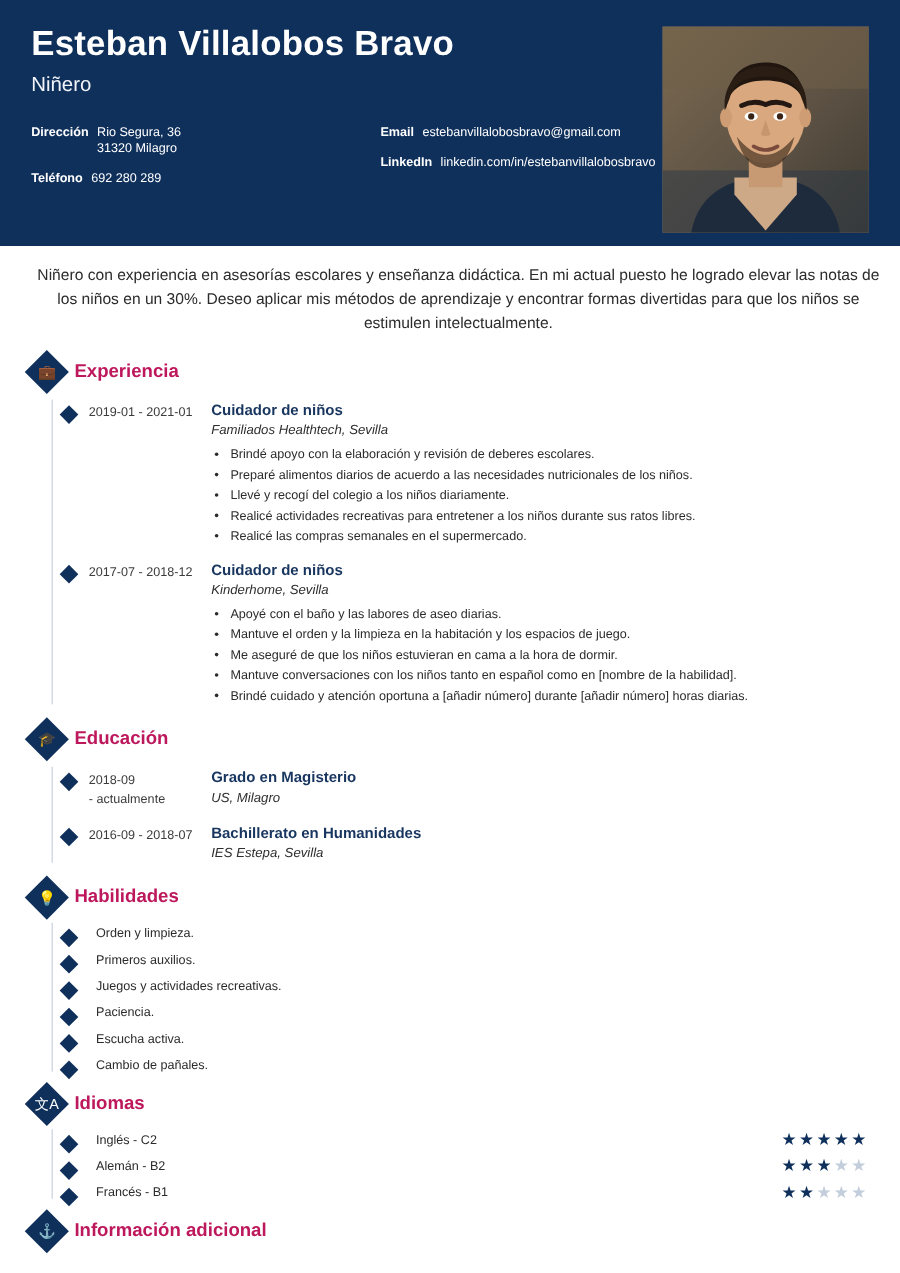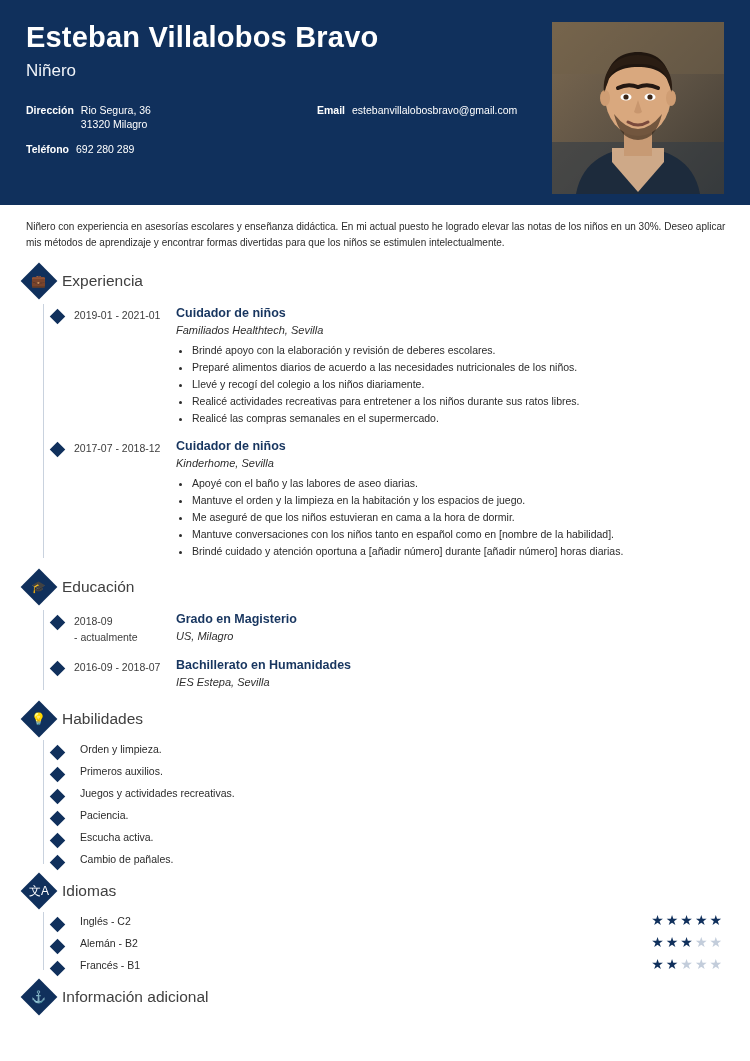--- a/index.html
+++ b/index.html
@@ -67,37 +67,38 @@
     width: 172px;
     height: 172px;
     overflow: hidden;
     background: #6b6258;
   }
   .photo svg { display: block; }
 
   
   .summary {
     padding: 14px 12px 10px 26px;
-    font-size: 10px;
+    font-size: 13px;
     line-height: 1.55;
     color: #2b2b2b;
+    text-align: center;
   }
 
   
   .section { padding: 0 26px; position: relative; }
   .sec-head {
     display: flex;
     align-items: center;
     gap: 10px;
     margin: 8px 0 6px 0;
   }
   .sec-title {
-    color: #404040;
+    color: #be185d;
     font-size: 15.5px;
-    font-weight: normal;
+    font-weight: bold;
   }
   .diamond-icon {
     width: 26px; height: 26px;
     background: #10305c;
     transform: rotate(45deg);
     display: flex; align-items: center; justify-content: center;
     flex: 0 0 auto;
   }
   .diamond-icon > span {
     transform: rotate(-45deg);
@@ -226,20 +227,24 @@
         <div class="contact-row">
           <div class="contact-label">Teléfono</div>
           <div class="contact-val">692 280 289</div>
         </div>
       </div>
 
       <div class="contact-col right">
         <div class="contact-row">
           <div class="contact-label">Email</div>
           <div class="contact-val">estebanvillalobosbravo@gmail.com</div>
+        </div>
+        <div class="contact-row">
+          <div class="contact-label">LinkedIn</div>
+          <div class="contact-val">linkedin.com/in/estebanvillalobosbravo</div>
         </div>
       </div>
     </div>
 
     <div class="photo">
       <svg width="172" height="172" viewBox="0 0 172 172">
         <defs>
           <linearGradient id="bg" x1="0" y1="0" x2="1" y2="1">
             <stop offset="0%" stop-color="#7d6a51"></stop>
             <stop offset="55%" stop-color="#5d5244"></stop>

